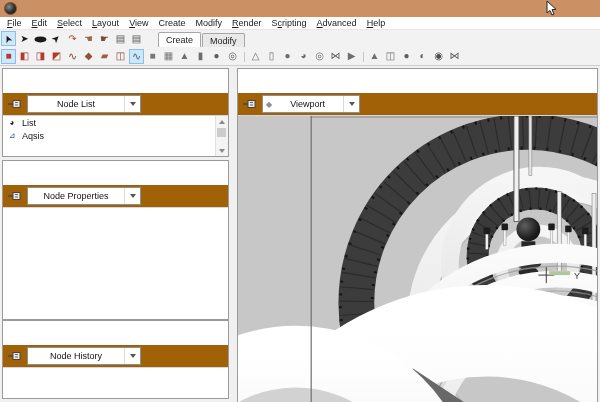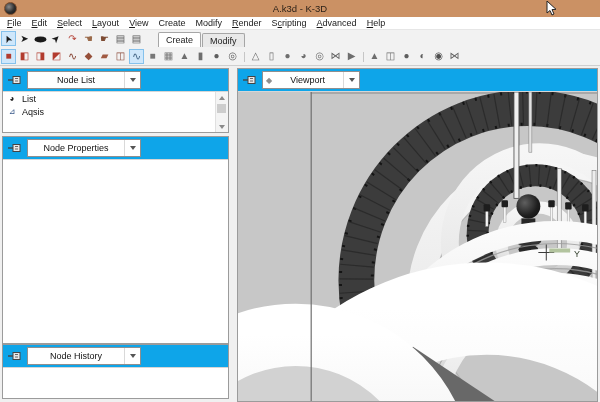--- a/index.html
+++ b/index.html
@@ -38,22 +38,22 @@
   .tabstrip{position:absolute;left:158px;bottom:0;display:flex;align-items:flex-end;}
   .tab{font-size:9px;padding:2px 7px 1px 7px;border:1px solid #a6a6a6;border-bottom:none;
     background:#e9e9e9;color:#222;margin-right:1px;border-radius:2px 2px 0 0;}
   .tab.active{background:#ffffff;padding-bottom:2px;}
   
   .main{display:flex;height:338px;}
   .left-col{width:229px;display:flex;flex-direction:column;padding:2px 0 2px 2px;box-sizing:border-box;}
   .gutter{width:8px;}
   .panel{border:1px solid #9b9b9b;background:#ffffff;margin-bottom:3px;display:flex;flex-direction:column;}
   .panel.grow{flex:1;margin-bottom:0;}
-  .panel-header{height:22px;background:#0ea5e9;display:flex;align-items:center;gap:4px;
-    padding:0 3px;border-bottom:1px solid #d6d6d6;flex:none;}
+  .panel-header{height:22px;background:#a16207;display:flex;align-items:center;gap:4px;
+    padding:0 3px;border-bottom:1px solid #d6d6d6;flex:none;margin-top:24px;}
   .pin-btn{width:17px;height:15px;display:flex;align-items:center;justify-content:center;}
   .dropdown{width:112px;height:16px;border:1px solid #8f8f8f;background:#fff;display:flex;
     align-items:center;font-size:9px;color:#111;}
   .dropdown .dd-label{flex:1;text-align:center;white-space:nowrap;overflow:hidden;}
   .dd-arrow{width:15px;height:100%;display:flex;align-items:center;justify-content:center;border-left:1px solid #d9d9d9;}
   .chev{width:0;height:0;border-left:3px solid transparent;border-right:3px solid transparent;border-top:4px solid #555;}
   .panel-body{background:#fff;position:relative;overflow:hidden;}
   .nl-body{height:40px;}
   .nh-body{height:30px;}
   .np-body{flex:1;}
@@ -72,21 +72,20 @@
   .vp-dropdown{width:96px;}
   .vp-ddicon{font-size:8px;color:#8f8f8f;margin-left:3px;}
   .vp-body{flex:1;position:relative;background:#c7c7c7;}
   .vp-body svg{display:block;width:100%;height:100%;}
 </style>
 </head>
 <body>
 
 <div class="titlebar" data-name="title-bar">
   <div class="app-logo" data-name="app-logo-icon"></div>
-  <div class="title-text" data-name="window-title">A.k3d - K-3D</div>
   <svg class="title-cursor" width="12" height="15" data-name="mouse-cursor-icon">
     <polygon points="1,0 1,12 4,9.5 6,14 8,13 6,8.6 10,8.3" fill="#ffffff" stroke="#222" stroke-width="1"></polygon>
   </svg>
 </div>
 
 <div class="menubar" data-name="menubar">
     <span class="menu-item" data-name="menu-file"><u>F</u>ile</span>
     <span class="menu-item" data-name="menu-edit"><u>E</u>dit</span>
     <span class="menu-item" data-name="menu-select"><u>S</u>elect</span>
     <span class="menu-item" data-name="menu-layout"><u>L</u>ayout</span>

